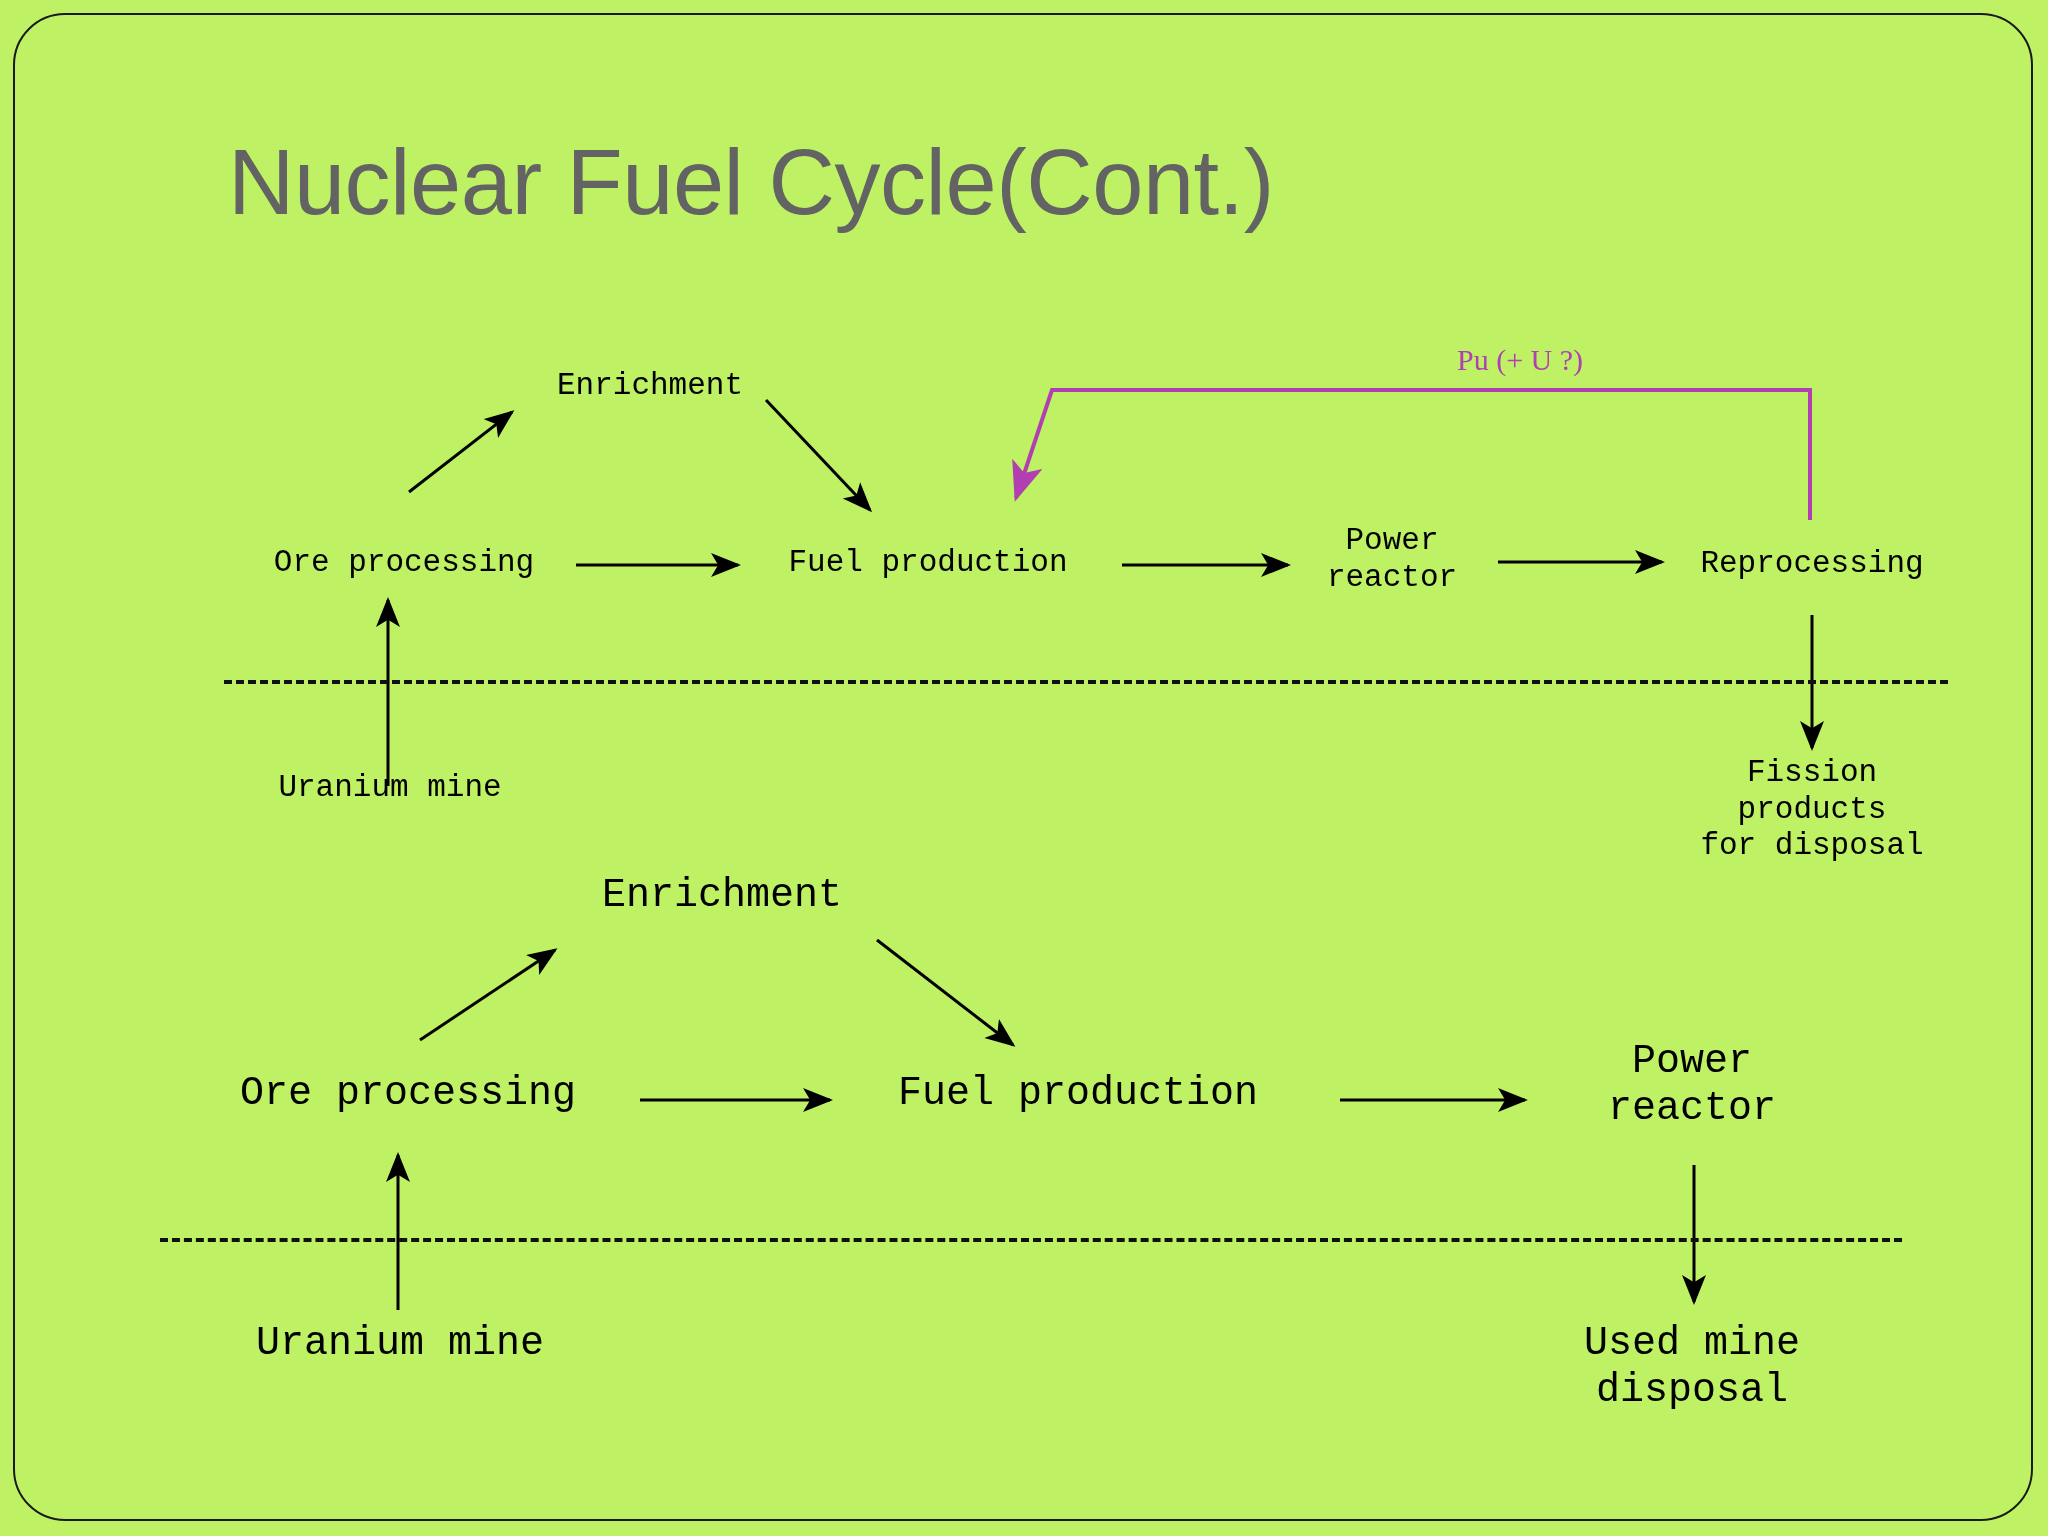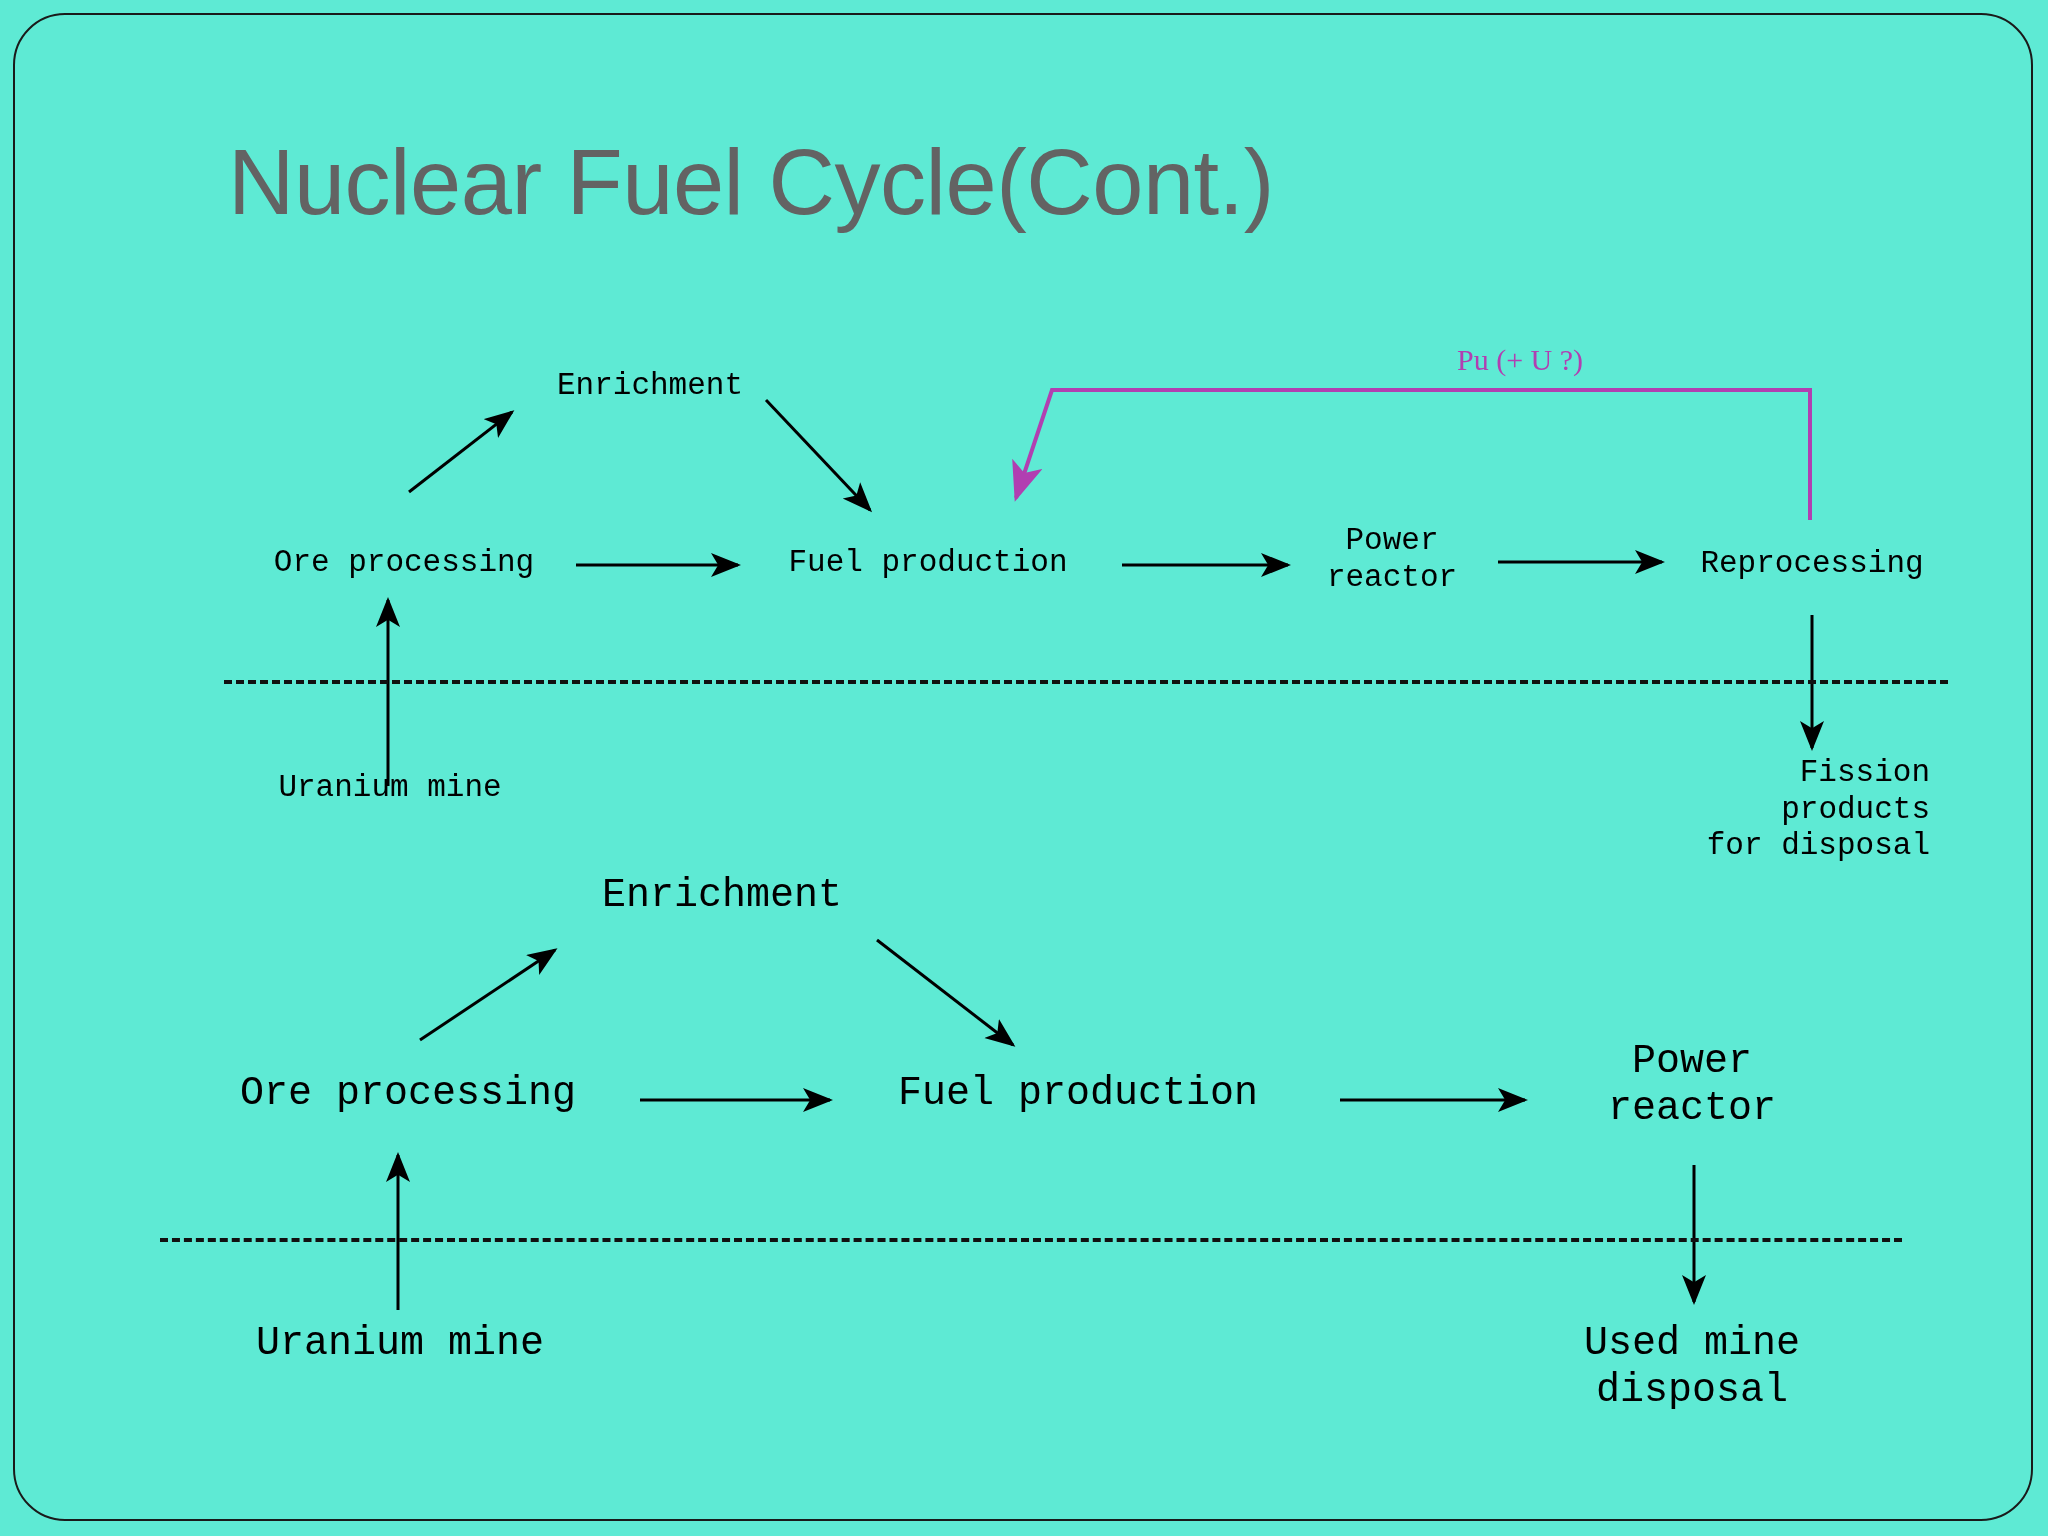--- a/index.html
+++ b/index.html
@@ -10,21 +10,21 @@
   body {
     width: 2048px;
     height: 1536px;
     font-family: "Liberation Serif", serif;
     overflow: hidden;
   }
   .slide {
     position: relative;
     width: 2048px;
     height: 1536px;
-    background: #5eead4;
+    background: #bef264;
     box-sizing: border-box;
   }
   
   .slide-frame {
     position: absolute;
     left: 13px;
     top: 13px;
     width: 2020px;
     height: 1508px;
     border: 2px solid #1a1a1a;
@@ -150,21 +150,21 @@
 
     <div class="node" style="left:1392px; top:523px;">Power
 reactor</div>
 
     <div class="node" style="left:1812px; top:546px;">Reprocessing</div>
 
     <div class="dashline" style="left:224px; top:680px; width:1724px;"></div>
 
     <div class="node" style="left:390px; top:770px;">Uranium mine</div>
 
-    <div class="node" style="left:1812px; top:755px;text-align:right;">Fission products
+    <div class="node" style="left:1812px; top:755px;">Fission products
 for disposal</div>
   </div>
 
   <div class="d2">
 
     <div class="node" style="left:722px; top:872px;">Enrichment</div>
 
     <div class="node" style="left:408px; top:1070px;">Ore processing</div>
 
     <div class="node" style="left:1078px; top:1070px;">Fuel production</div>

